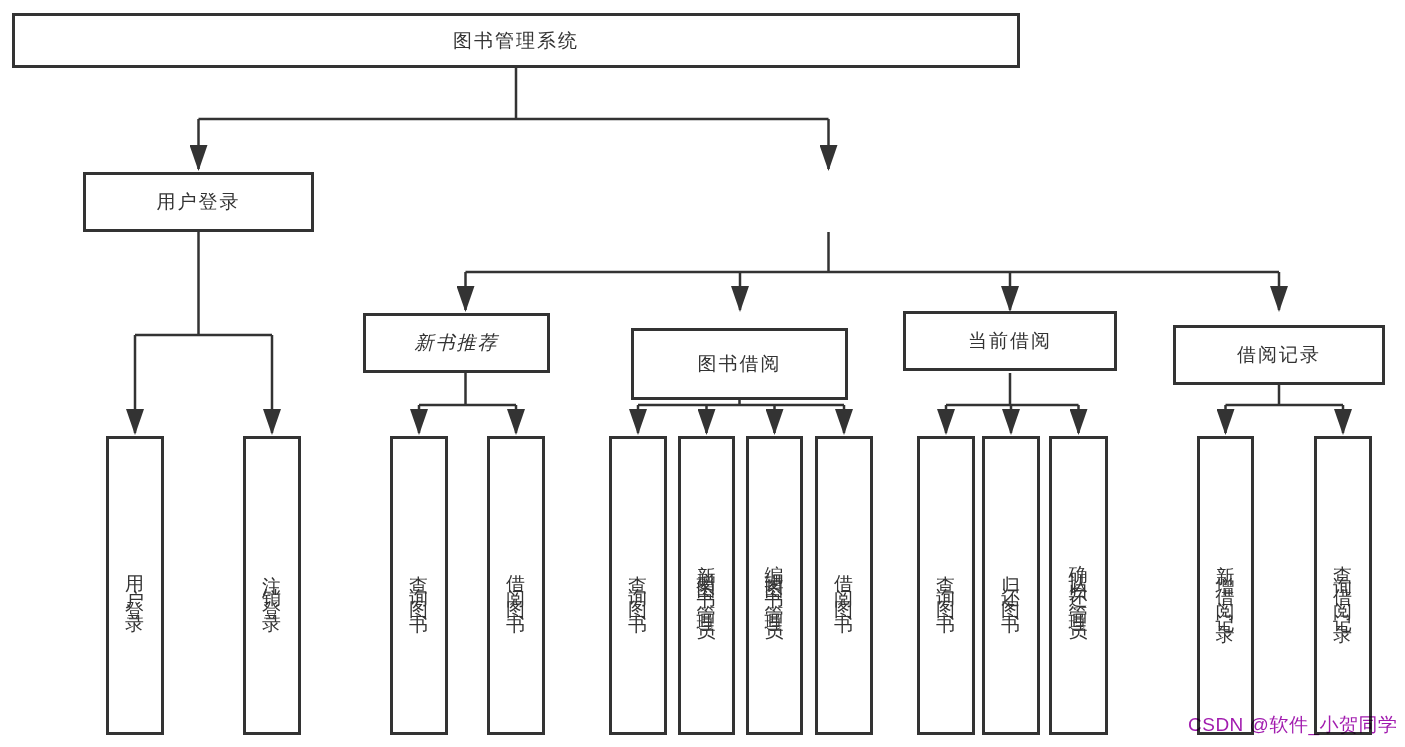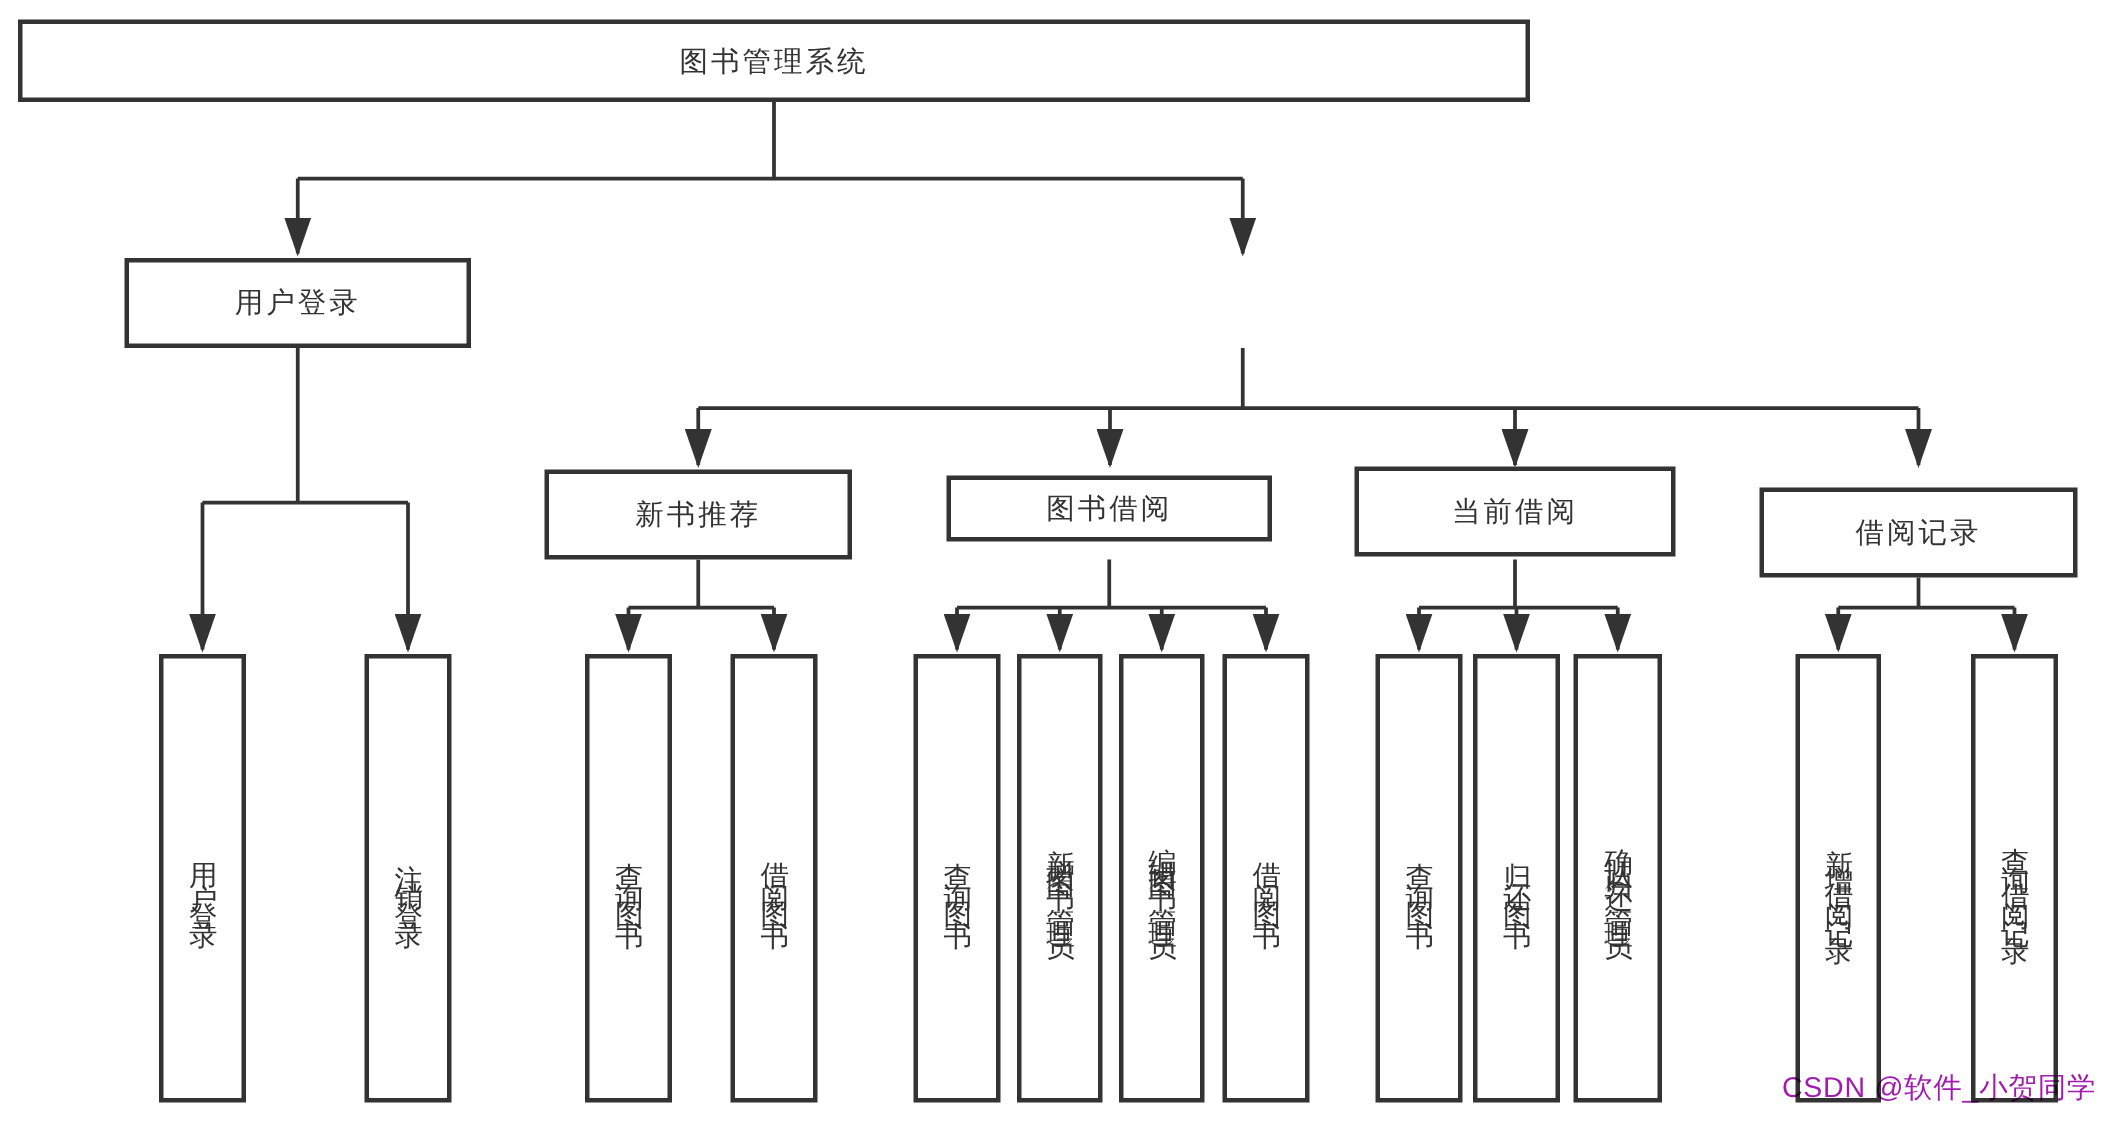--- a/index.html
+++ b/index.html
@@ -103,24 +103,24 @@
   </svg>
 
   <div class="box h" style="left:12px; top:13px; width:1008px; height:55px;">
     <span>图书管理系统</span>
   </div>
 
   <div class="box h" style="left:83px; top:172px; width:231px; height:60px;">
     <span>用户登录</span>
   </div>
 
-  <div class="box h" style="left:363px; top:313px; width:205px; height:60px;">
+  <div class="box h" style="left:363px; top:313px; width:187px; height:60px;font-style:italic;">
     <span>新书推荐</span>
   </div>
-  <div class="box h" style="left:631px; top:317px; width:217px; height:44px;">
+  <div class="box h" style="left:631px; top:328px; width:217px; height:72px;">
     <span>图书借阅</span>
   </div>
   <div class="box h" style="left:903px; top:311px; width:214px; height:60px;">
     <span>当前借阅</span>
   </div>
   <div class="box h" style="left:1173px; top:313px; width:212px; height:60px;margin-top:12px;">
     <span>借阅记录</span>
   </div>
 
   <div class="box v" style="left:106px; top:436px; width:58px; height:299px;">

